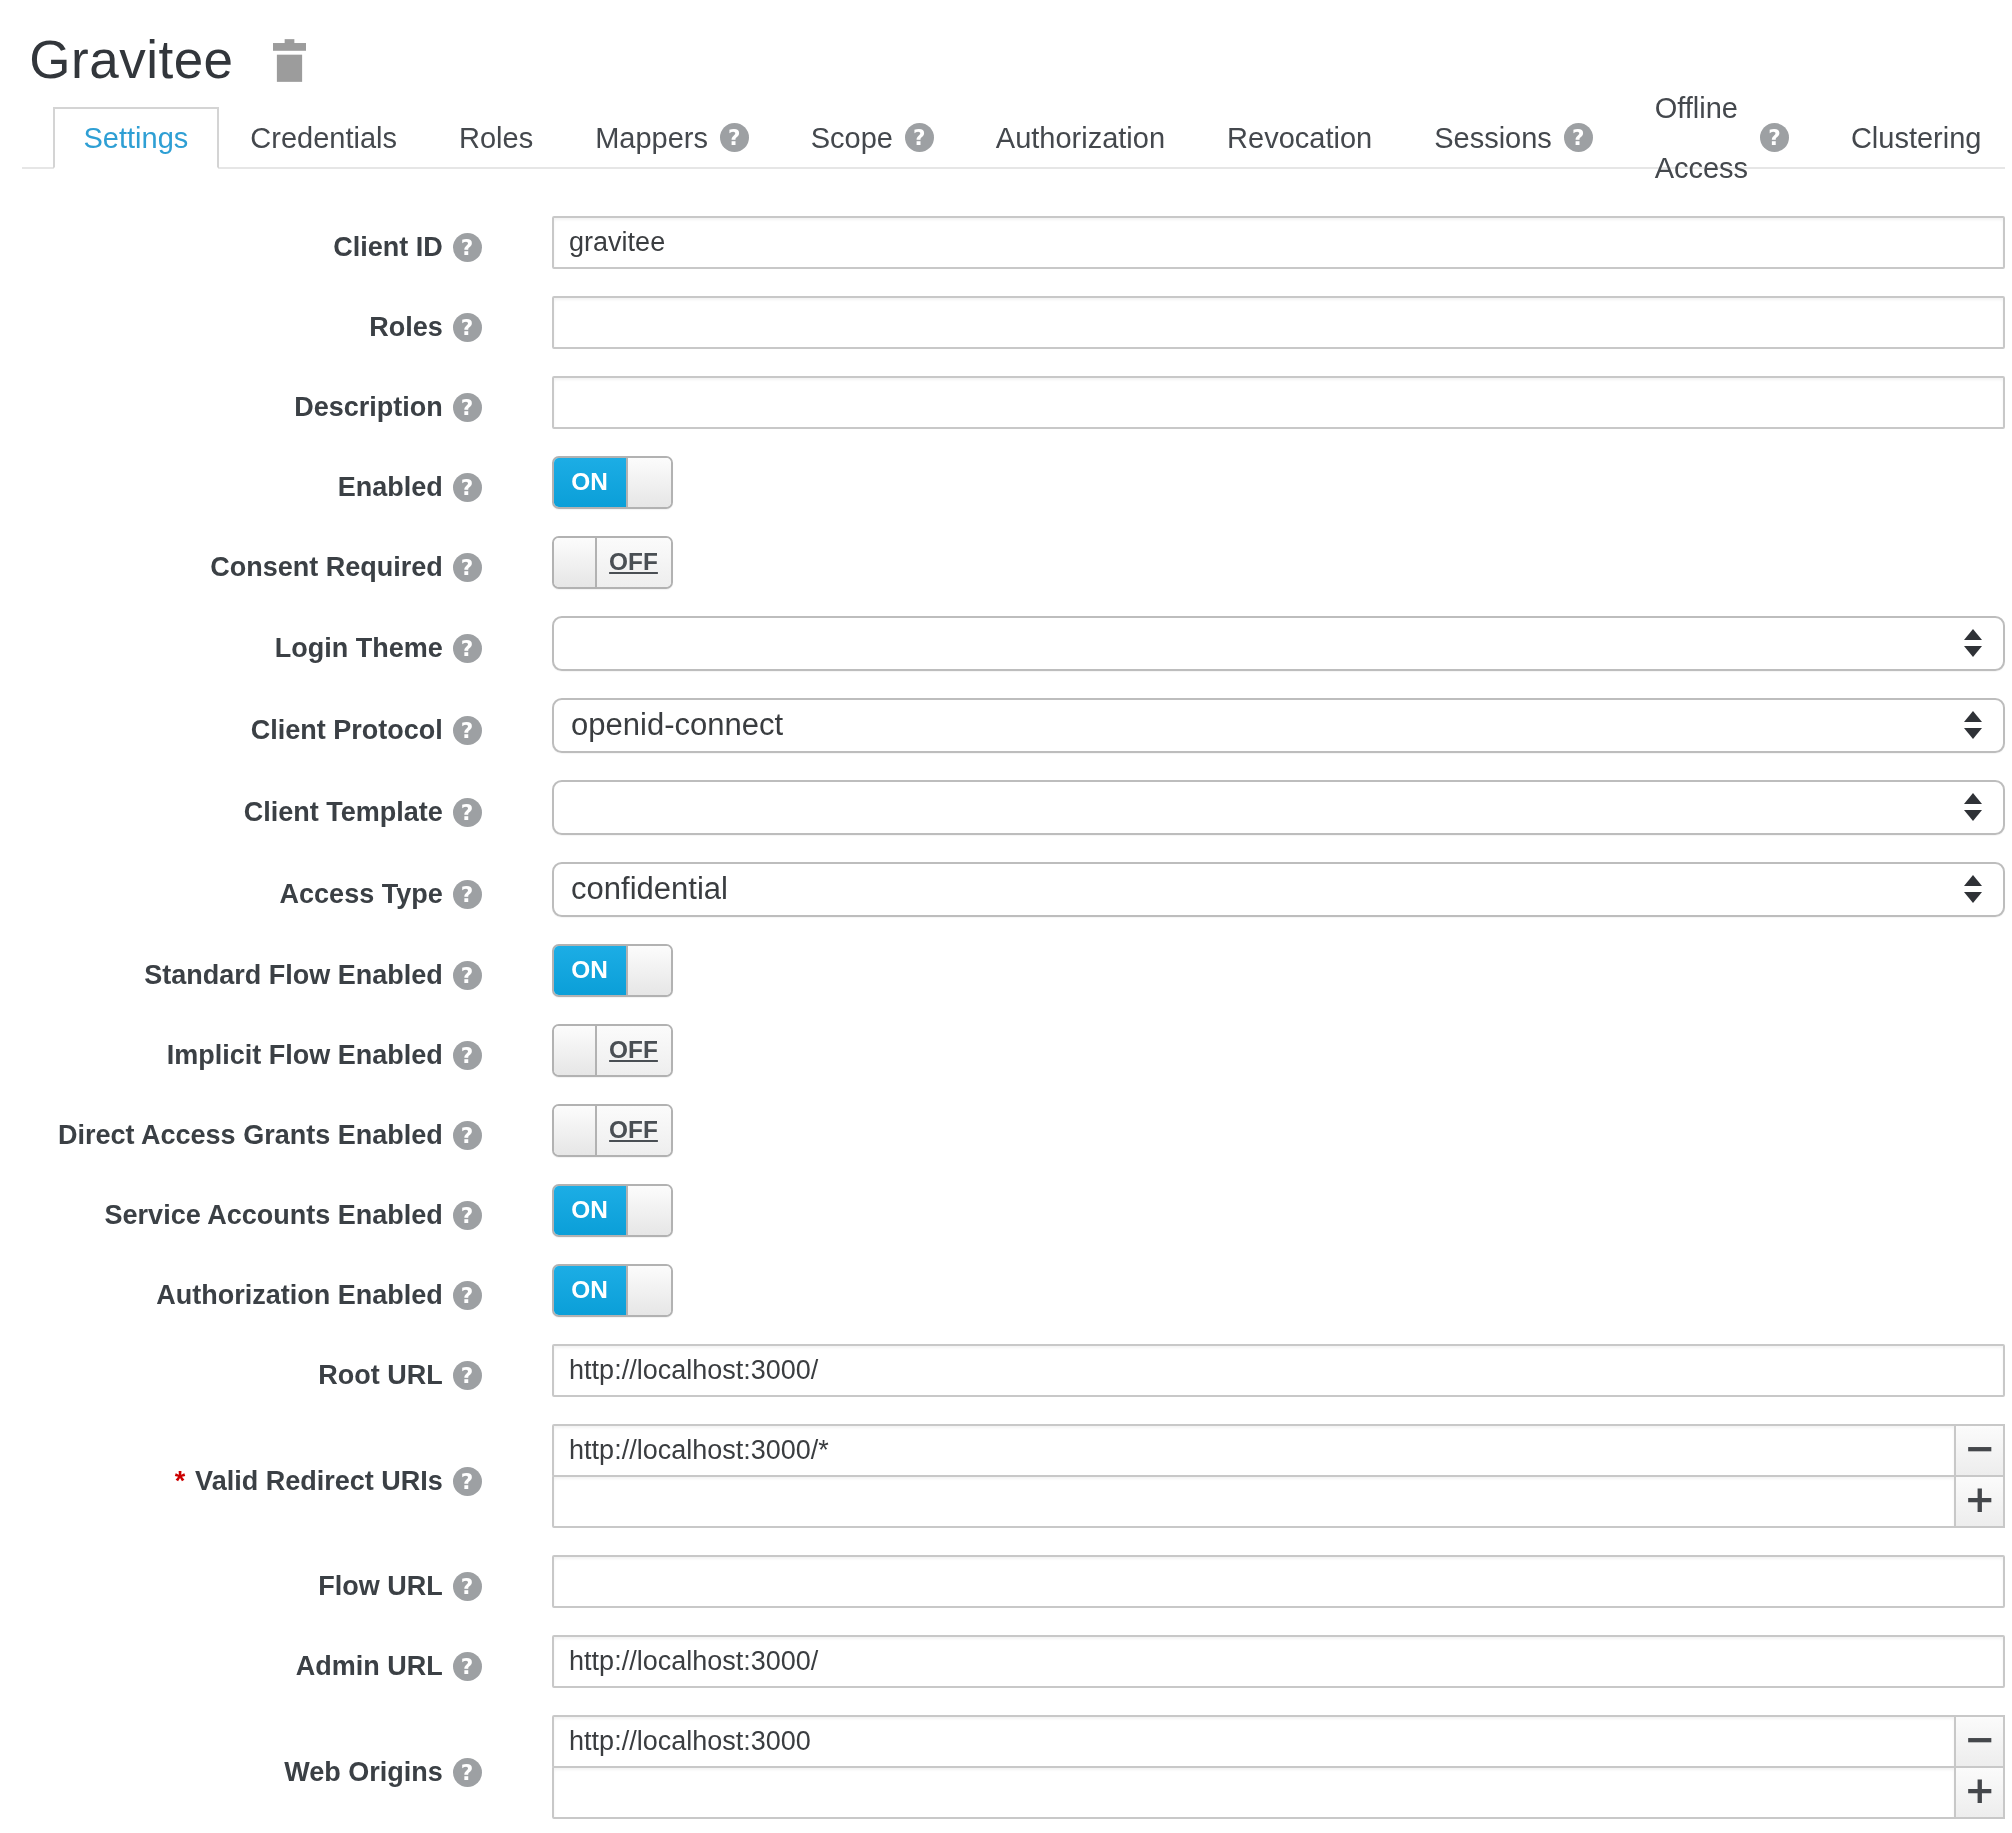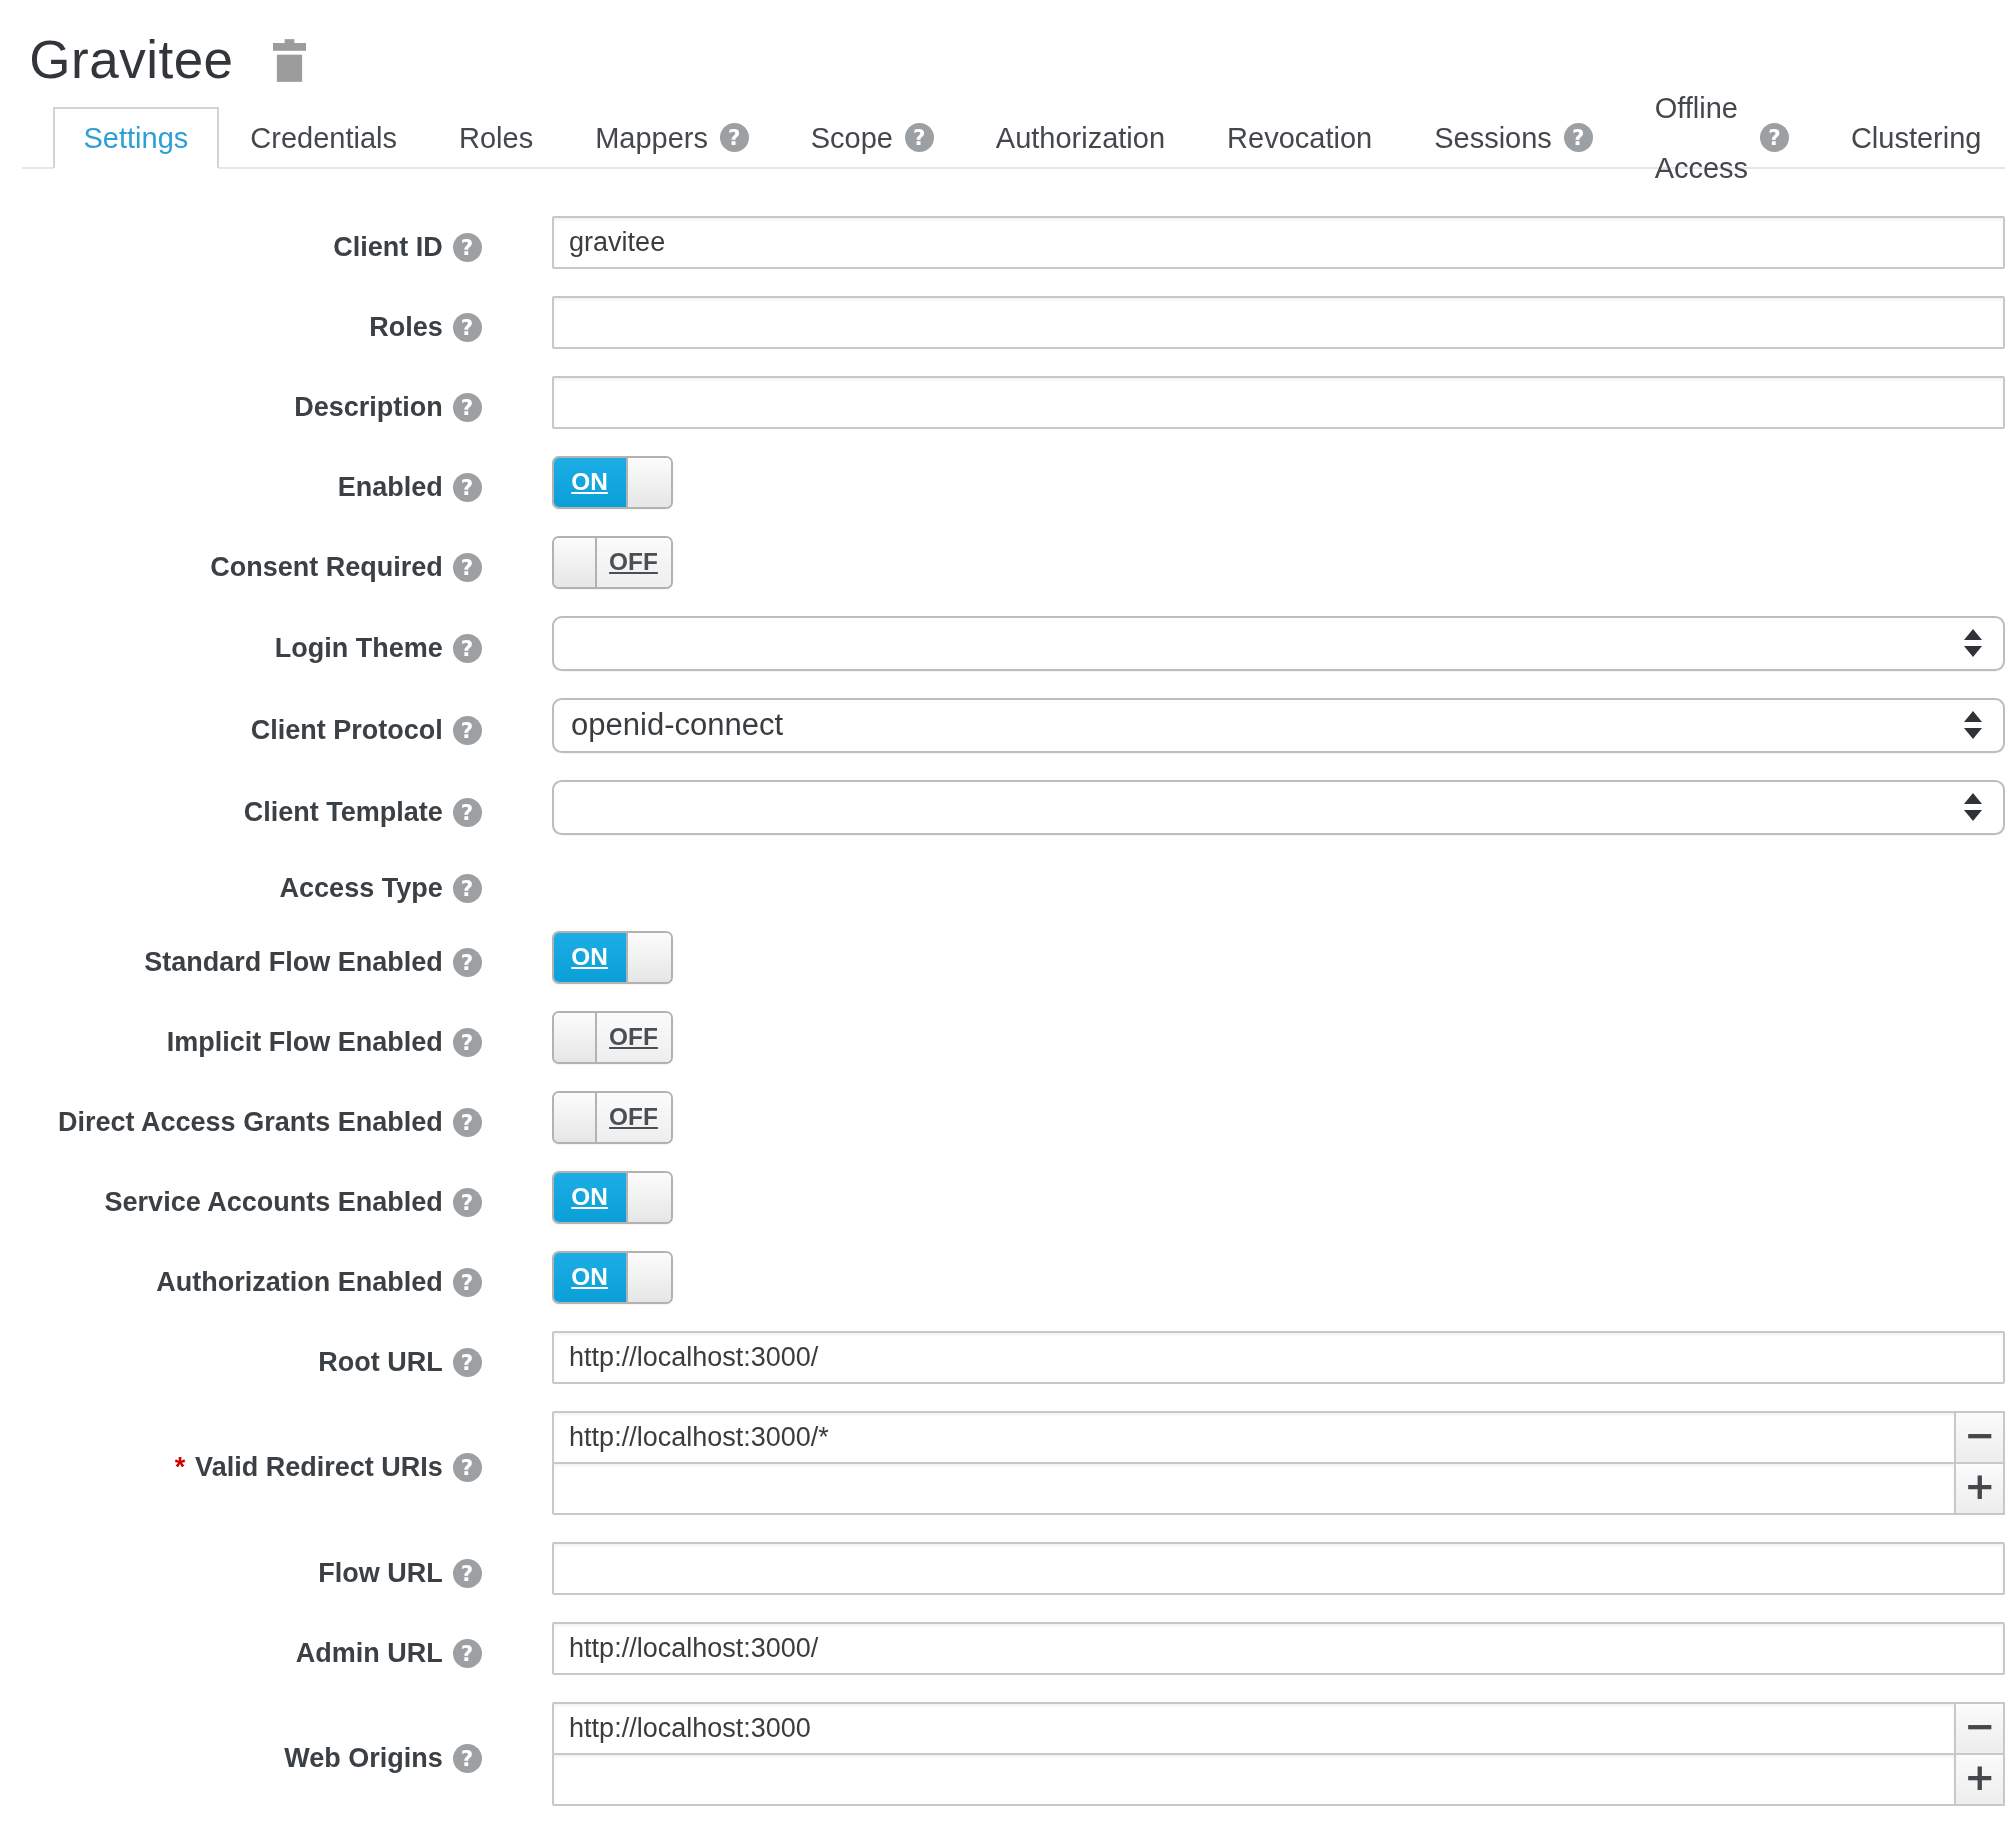--- a/index.html
+++ b/index.html
@@ -56,21 +56,21 @@
             border-right:9.8px solid transparent; border-bottom:11.7px solid #2f3237; }
   .arr-down { width:0; height:0; border-left:9.8px solid transparent;
               border-right:9.8px solid transparent; border-top:11.7px solid #2f3237; }
 
   
   .toggle { width:121px; height:53px; border:2px solid #b2b2b2; border-radius:6.8px;
             display:flex; overflow:hidden; cursor:pointer;
             box-shadow:0 1px 1px rgba(0,0,0,0.05); }
   .toggle .seg { width:72px; display:flex; align-items:center; justify-content:center;
                  font-size:24.4px; font-weight:700; }
-  .toggle .seg.on { background:linear-gradient(#1cade5,#0b9fd8); color:#fff;text-decoration:underline; }
+  .toggle .seg.on { background:linear-gradient(#1cade5,#0b9fd8); color:#fff; }
   .toggle .seg.off { background:linear-gradient(#fbfbfb,#eeeeee); color:#4a4f54; flex:1;text-decoration:underline; }
   .toggle .knob { flex:1; background:linear-gradient(#fcfcfc,#e6e6e6); }
   .toggle.on .knob { border-left:2px solid #b2b2b2; }
   .toggle.off .knob { border-right:2px solid #b2b2b2; flex:0 0 43px; }
 
   
   .mv-row { display:flex; }
   .mv-row + .mv-row { margin-top:-2px; }
   .mv-row .text-input { flex:1; }
   .addon-btn { width:51px; height:53px; margin-left:-2px; flex:0 0 51px;
@@ -222,20 +222,29 @@
               <span class="arr-down"></span>
             </span>
           </div>
         </div>
       </div>
       <div class="form-row">
         <div class="label-cell">
           <label class="field-label">Access Type</label>
           <span class="qicon">?</span>
         </div>
+        <div class="input-cell">
+          <div class="select-box">
+            <span class="select-value">confidential</span>
+            <span class="select-arrows">
+              <span class="arr-up"></span>
+              <span class="arr-down"></span>
+            </span>
+          </div>
+        </div>
       </div>
       <div class="form-row">
         <div class="label-cell">
           <label class="field-label">Standard Flow Enabled</label>
           <span class="qicon">?</span>
         </div>
         <div class="input-cell">
           <div class="toggle on">
             <span class="seg on">ON</span>
             <span class="knob"></span>

